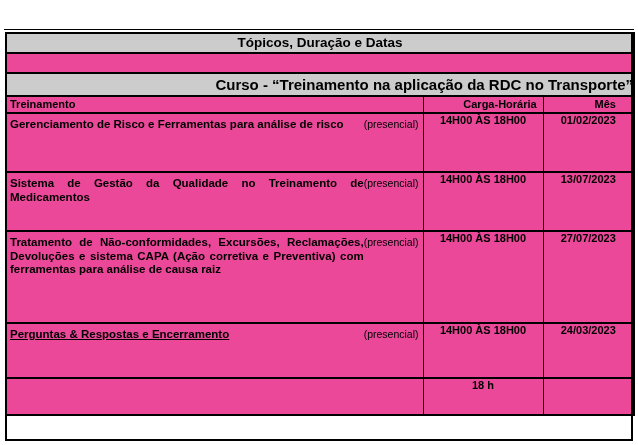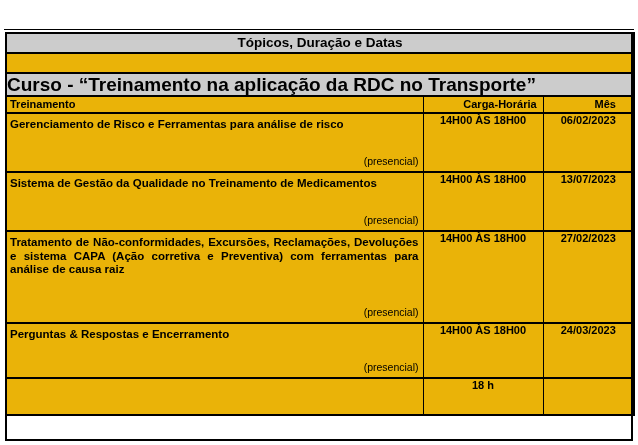--- a/index.html
+++ b/index.html
@@ -38,21 +38,21 @@
   table.doc {
     border-collapse: collapse;
     table-layout: fixed;
     width: 628px;
     background: #ffffff;
   }
   table.doc td {
     border: 1px solid #000000;
     padding: 0;
     vertical-align: top;
-    background: #eab308;
+    background: #ec4899;
   }
   
   .outer-frame {
     position: absolute;
     left: 5px;
     top: 32px;
     width: 628px;
     height: 409px;
     border: 2px solid #000000;
     box-sizing: border-box;
@@ -74,23 +74,23 @@
   .spacer-row td {
     height: 12px;
     border-left: 2px solid #000 !important;
     border-right: 2px solid #000 !important;
     border-top: 1px solid #000 !important;
     border-bottom: 2px solid #000 !important;
     background: #ffffff;
   }
   .course-banner {
     background: #cccccc !important;
-    text-align: left;
-    font-weight: bold;
-    font-size: 19px;
+    text-align: right;
+    font-weight: bold;
+    font-size: 15px;
     height: 21px;
     line-height: 21px;
     border-top: 2px solid #000 !important;
     border-bottom: 2px solid #000 !important;
     border-left: 2px solid #000 !important;
     border-right: 2px solid #000 !important;
   }
 
   .col-head {
     font-weight: bold;
@@ -136,30 +136,31 @@
 
   .title-text {
     font-weight: bold;
     font-size: 11.5px;
     line-height: 13.5px;
     text-align: justify;
     text-justify: inter-word;
   }
   .title-text.center {
     text-align: left;
+    text-decoration: underline;
   }
   .presencial {
     font-size: 10.5px;
     font-weight: normal;
     text-align: right;
     line-height: 13px;
   }
   .cell-inner {
     display: flex;
-    flex-direction: column;
+    flex-direction: row;
     height: 100%;
     box-sizing: border-box;
   }
   .grow { flex: 1 1 auto; }
 </style>
 </head>
 <body>
 
 <div class="page">
 
@@ -193,21 +194,21 @@
 
         <tr>
           <td class="train" style="height:50px">
             <div class="cell-inner">
               <div class="title-text">Gerenciamento de Risco e Ferramentas para análise de risco</div>
               <div class="grow"></div>
               <div class="presencial">(presencial)</div>
             </div>
           </td>
           <td class="hours">14H00 ÀS 18H00</td>
-          <td class="month">06/02/2023</td>
+          <td class="month">01/02/2023</td>
         </tr>
 
         <tr>
           <td class="train" style="height:50px">
             <div class="cell-inner">
               <div class="title-text">Sistema de Gestão da Qualidade no Treinamento de Medicamentos</div>
               <div class="grow"></div>
               <div class="presencial">(presencial)</div>
             </div>
           </td>
@@ -217,21 +218,21 @@
 
         <tr>
           <td class="train" style="height:83px">
             <div class="cell-inner">
               <div class="title-text">Tratamento de Não-conformidades, Excursões, Reclamações, Devoluções e sistema CAPA (Ação corretiva e Preventiva) com ferramentas para análise de causa raiz</div>
               <div class="grow"></div>
               <div class="presencial">(presencial)</div>
             </div>
           </td>
           <td class="hours">14H00 ÀS 18H00</td>
-          <td class="month">27/02/2023</td>
+          <td class="month">27/07/2023</td>
         </tr>
 
 
         <tr>
           <td class="train" style="height:46px">
             <div class="cell-inner">
               <div class="title-text center">Perguntas &amp; Respostas e Encerramento</div>
               <div class="grow"></div>
               <div class="presencial">(presencial)</div>
             </div>

